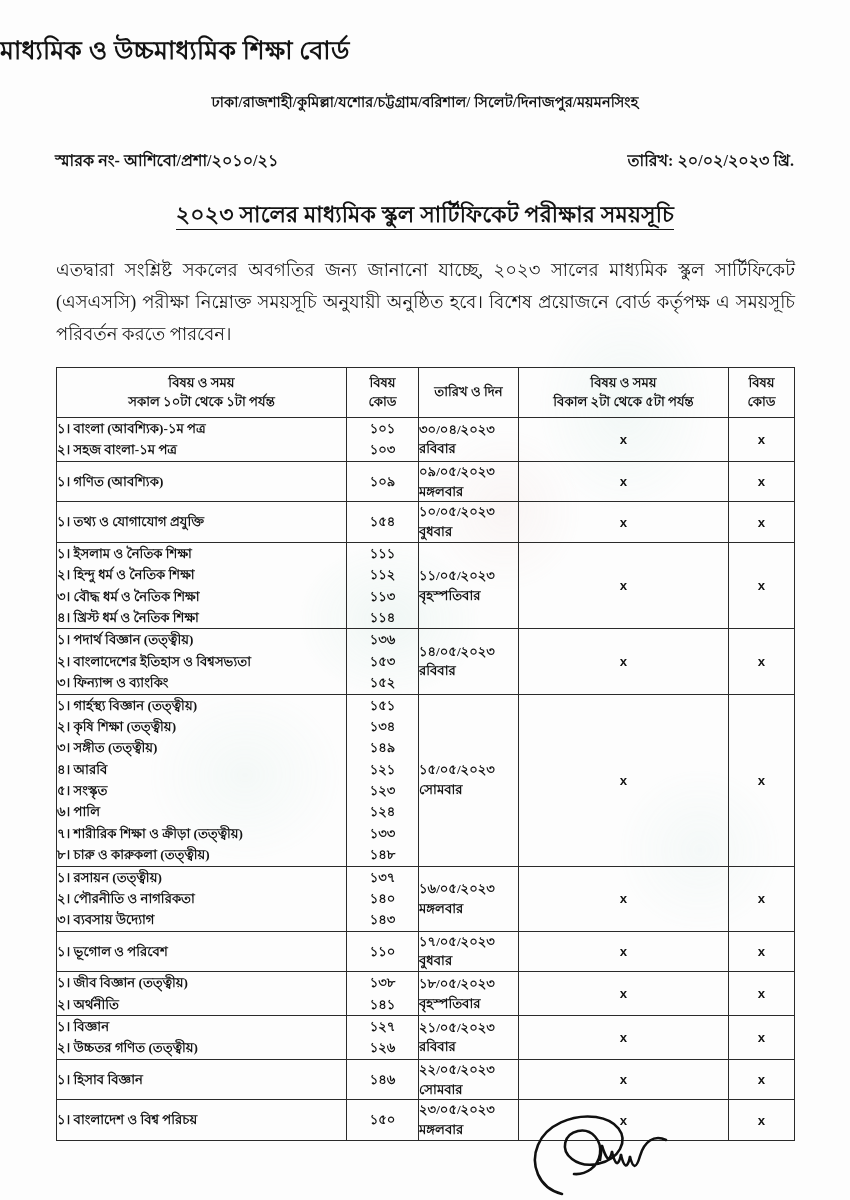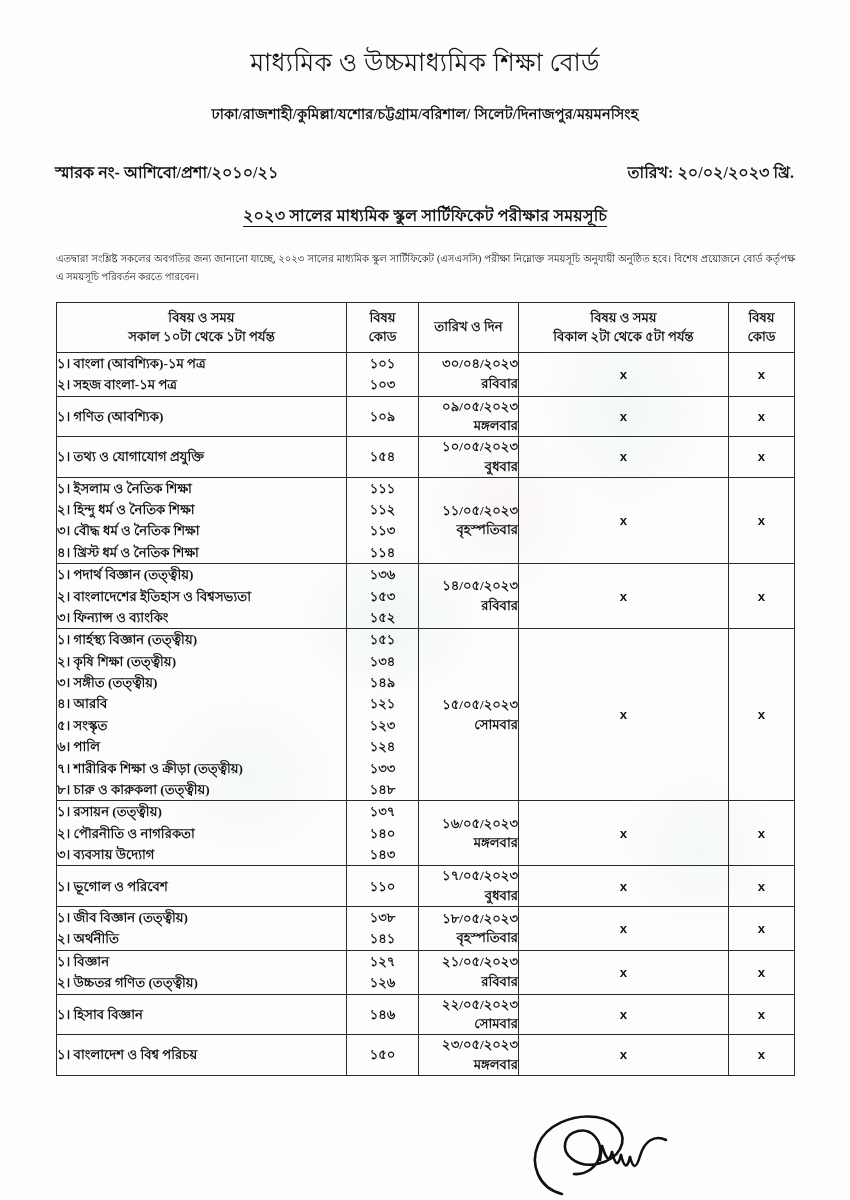--- a/index.html
+++ b/index.html
@@ -36,25 +36,25 @@
           background: radial-gradient(ellipse at center, rgba(155,205,190,0.22) 0%, rgba(155,205,190,0.04) 60%, rgba(255,255,255,0) 75%); }
   .wm-d { left: 430px; top: 430px; width: 150px; height: 160px;
           background: radial-gradient(ellipse at center, rgba(215,165,160,0.22) 0%, rgba(215,165,160,0.04) 60%, rgba(255,255,255,0) 75%); }
   .wm-e { left: 620px; top: 770px; width: 160px; height: 160px;
           background: radial-gradient(ellipse at center, rgba(150,200,190,0.20) 0%, rgba(150,200,190,0.04) 60%, rgba(255,255,255,0) 75%); }
 
   .content { position: relative; z-index: 2; }
 
   
   .board-title {
-    text-align: center;
+    text-align: left;
     font-size: 25px;
-    font-weight: 400;
+    font-weight: 700;
     letter-spacing: 0.3px;
-    padding-top: 48px;
+    padding-top: 36px;
     line-height: 1.22;
   }
   .board-districts {
     text-align: center;
     font-size: 14.5px;
     font-weight: 600;
     margin-top: 24px;
     letter-spacing: 0.1px;
   }
 
@@ -63,33 +63,33 @@
     justify-content: space-between;
     align-items: baseline;
     margin-top: 33px;
     padding: 0 56px 0 55px;
     font-size: 16px;
     font-weight: 600;
   }
 
   .doc-title {
     text-align: center;
-    margin-top: 16px;
-    font-size: 16px;
+    margin-top: 22px;
+    font-size: 22px;
     font-weight: 700;
     letter-spacing: 0.2px;
   }
   .doc-title span {
     border-bottom: 1.6px solid #141414;
     padding-bottom: 2px;
   }
 
   .intro {
     margin: 20px 55px 0 56px;
-    font-size: 10px;
+    font-size: 18px;
     line-height: 1.80;
     text-align: justify;
     font-weight: 500;
   }
 
   
   .table-wrap { margin: 16px 56px 0 56px; }
   table.routine {
     border-collapse: collapse;
     width: 100%;
@@ -119,21 +119,21 @@
     padding: 4px 6px 4px 9px;
     text-align: left;
     line-height: 1.62;
   }
   td.codes {
     text-align: center;
     line-height: 1.62;
     padding: 4px 2px;
   }
   td.datecell {
-    text-align: right;
+    text-align: left;
     line-height: 1.50;
     padding: 4px 3px;
   }
   td.xcell {
     text-align: center;
     font-size: 12.5px;
     font-weight: 700;
     font-family: "Liberation Sans", sans-serif;
   }
   .subj-line, .code-line { display: block; white-space: nowrap; }

